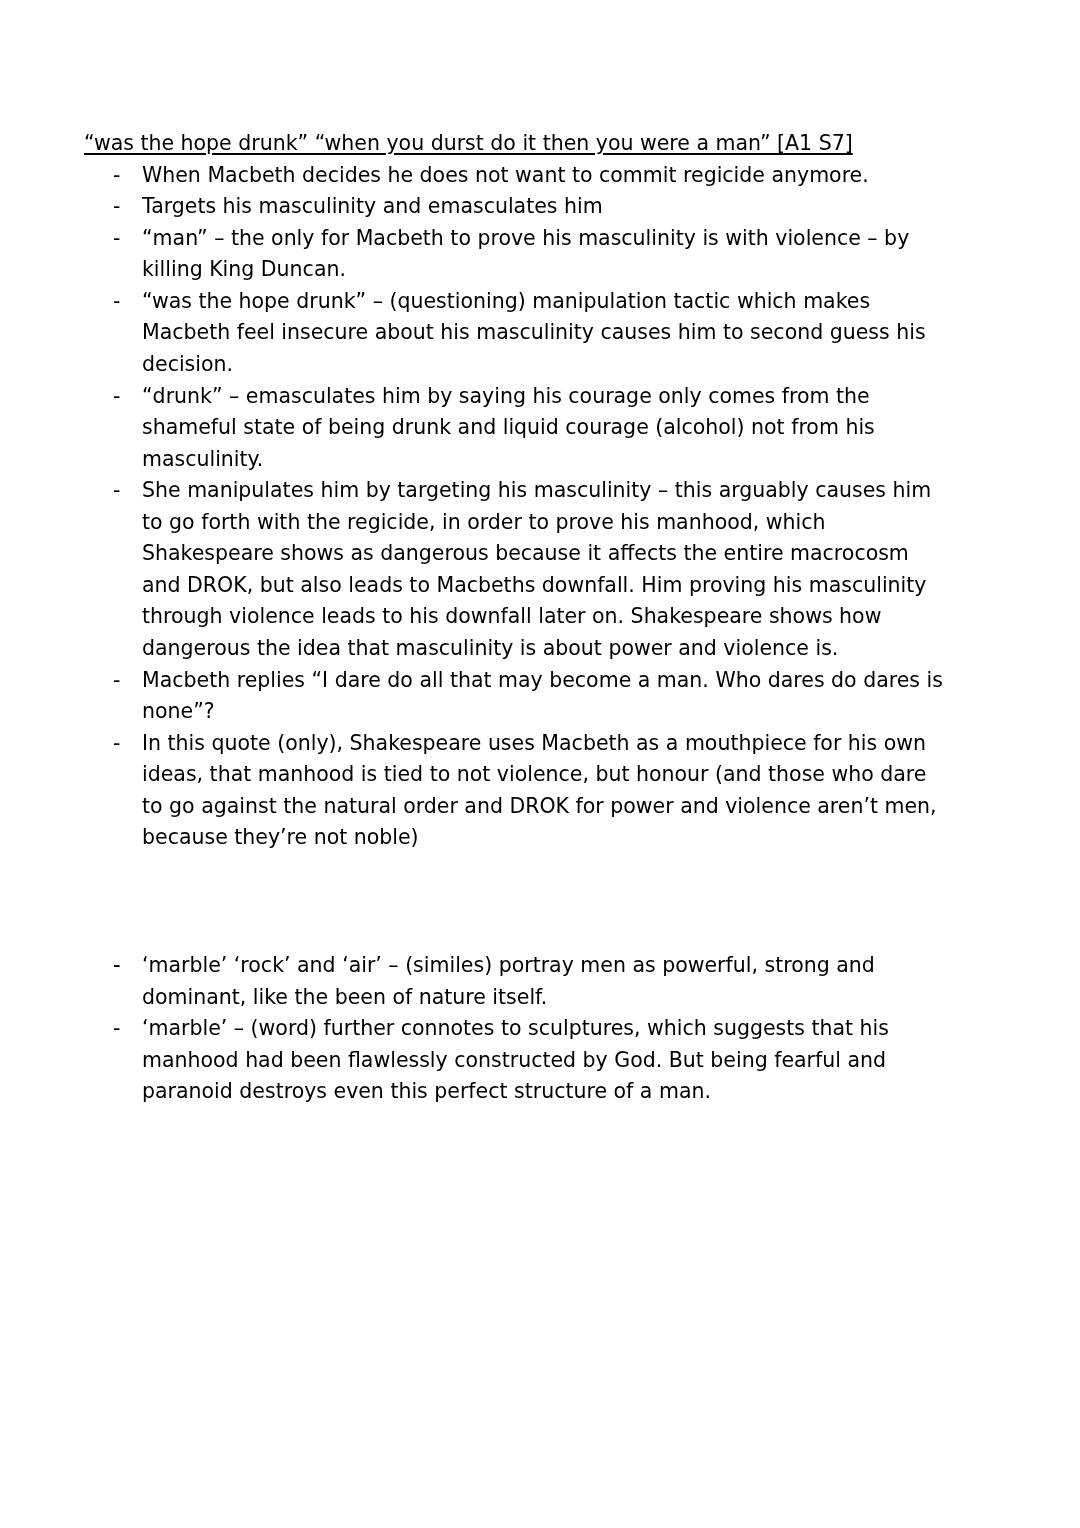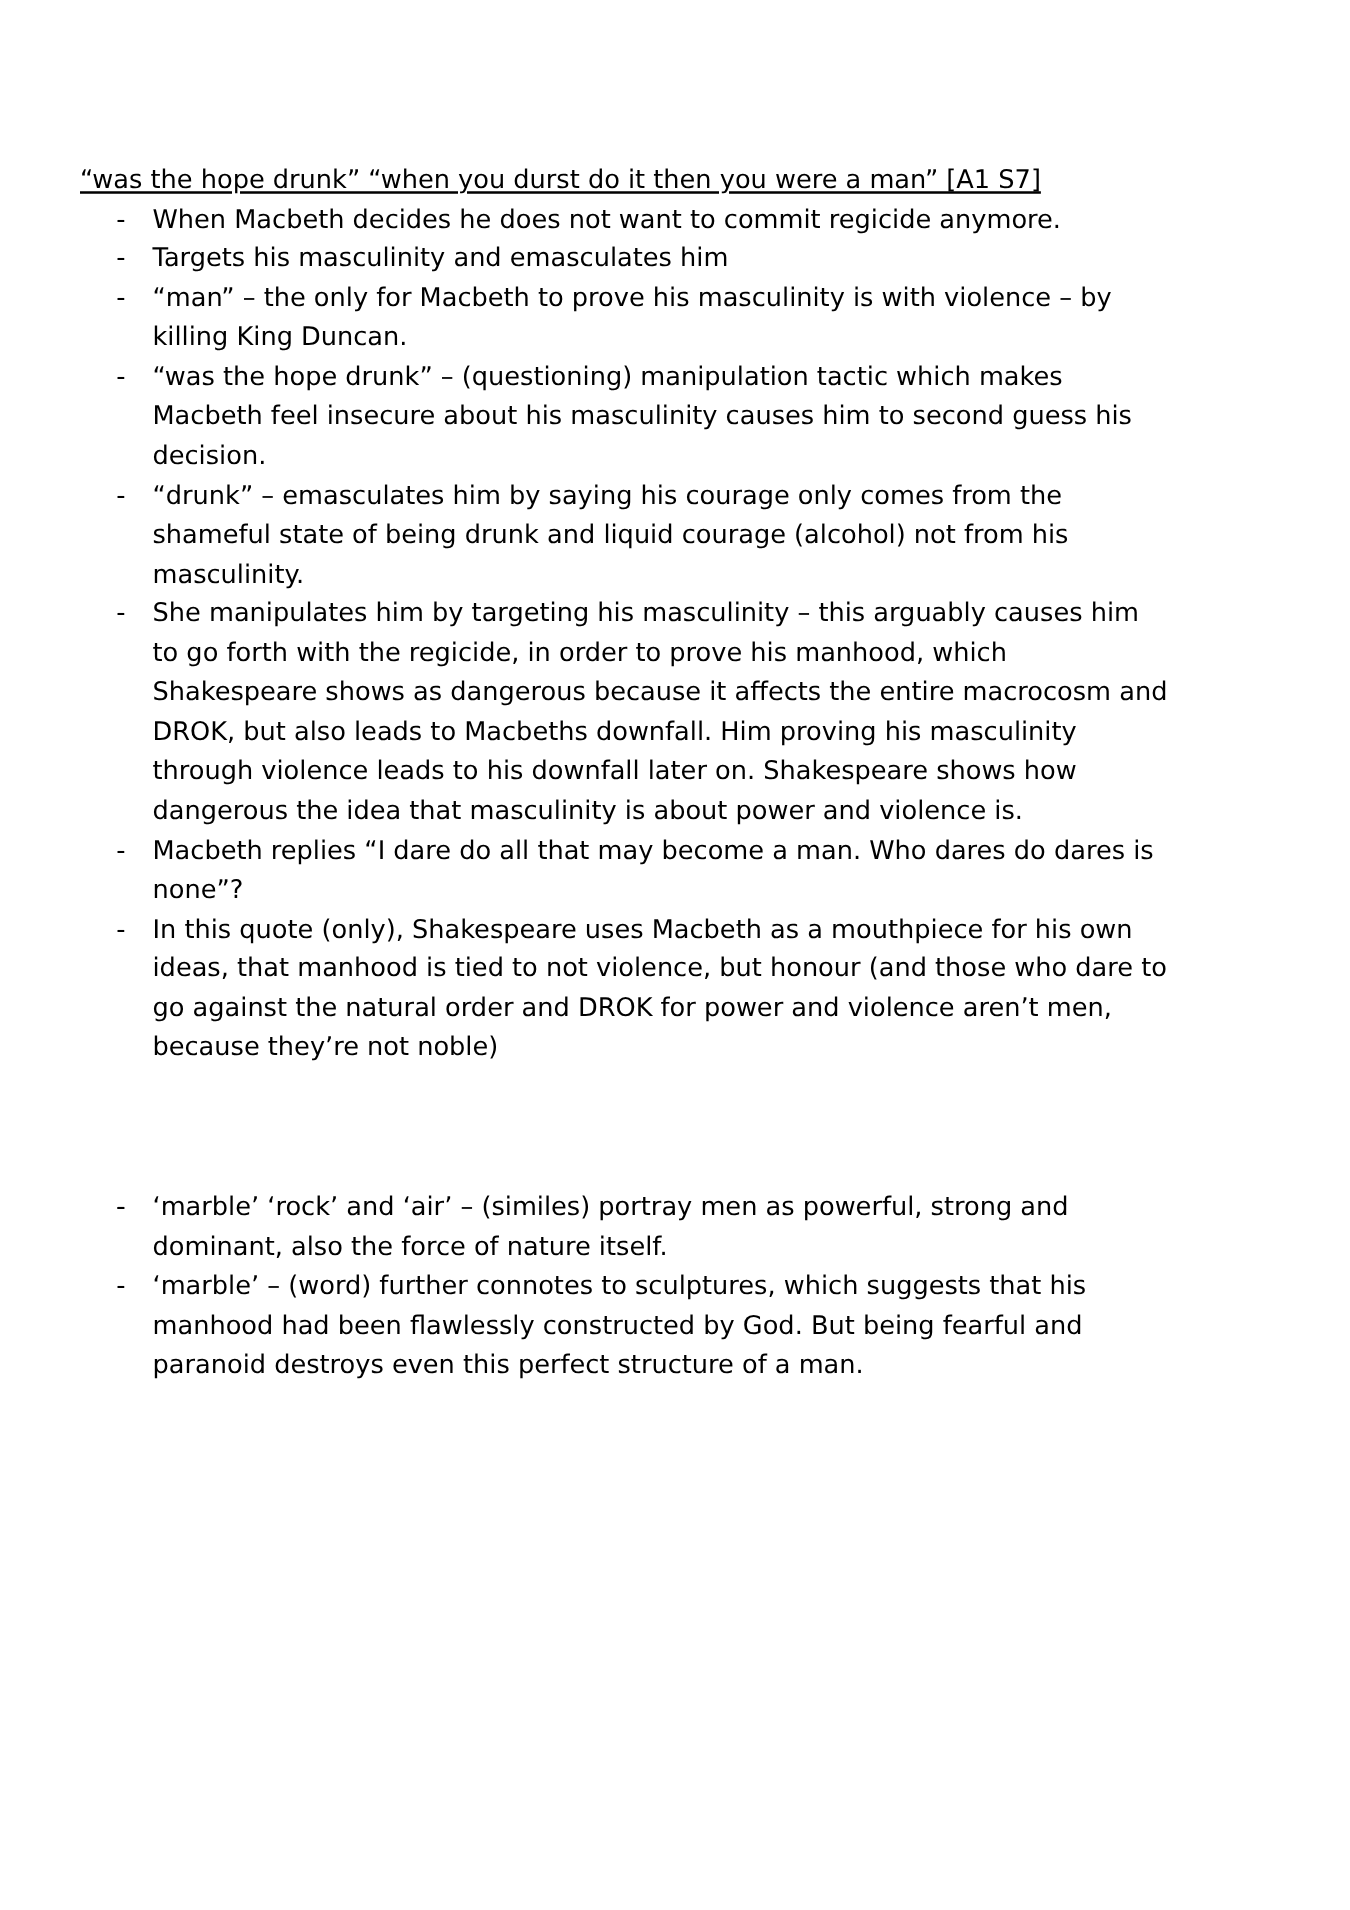--- a/index.html
+++ b/index.html
@@ -12,21 +12,21 @@
     height: 1528px;
     font-family: "DejaVu Sans", sans-serif;
     color: #000000;
     -webkit-font-smoothing: antialiased;
   }
   .page {
     position: relative;
     width: 1080px;
     height: 1528px;
     box-sizing: border-box;
-    padding: 128px 132px 0 64px;
+    padding: 128px 132px 0 84px;
     background: #ffffff;
     overflow: hidden;
   }
   .doc-body {
     font-size: 20.5px;
     line-height: 1.54;
   }
   .section {
     margin: 0;
   }
@@ -106,21 +106,21 @@
 
     <div class="gap-between-sections"></div>
 
     <div class="section">
       <ul class="bullets">
         <li>
           <span class="dash">-</span>
         </li>
         <li>
           <span class="dash">-</span>
-          <span>‘marble’ ‘rock’ and ‘air’ – (similes) portray men as powerful, strong and dominant, also the force of nature itself.</span>
+          <span>‘marble’ ‘rock’ and ‘air’ – (similes) portray men as powerful, strong and dominant, like the been of nature itself.</span>
         </li>
         <li>
           <span class="dash">-</span>
           <span>‘marble’ – (word) further connotes to sculptures, which suggests that his manhood had been flawlessly constructed by God. But being fearful and paranoid destroys even this perfect structure of a man.</span>
         </li>
       </ul>
     </div>
 
   </div>
 </div>

